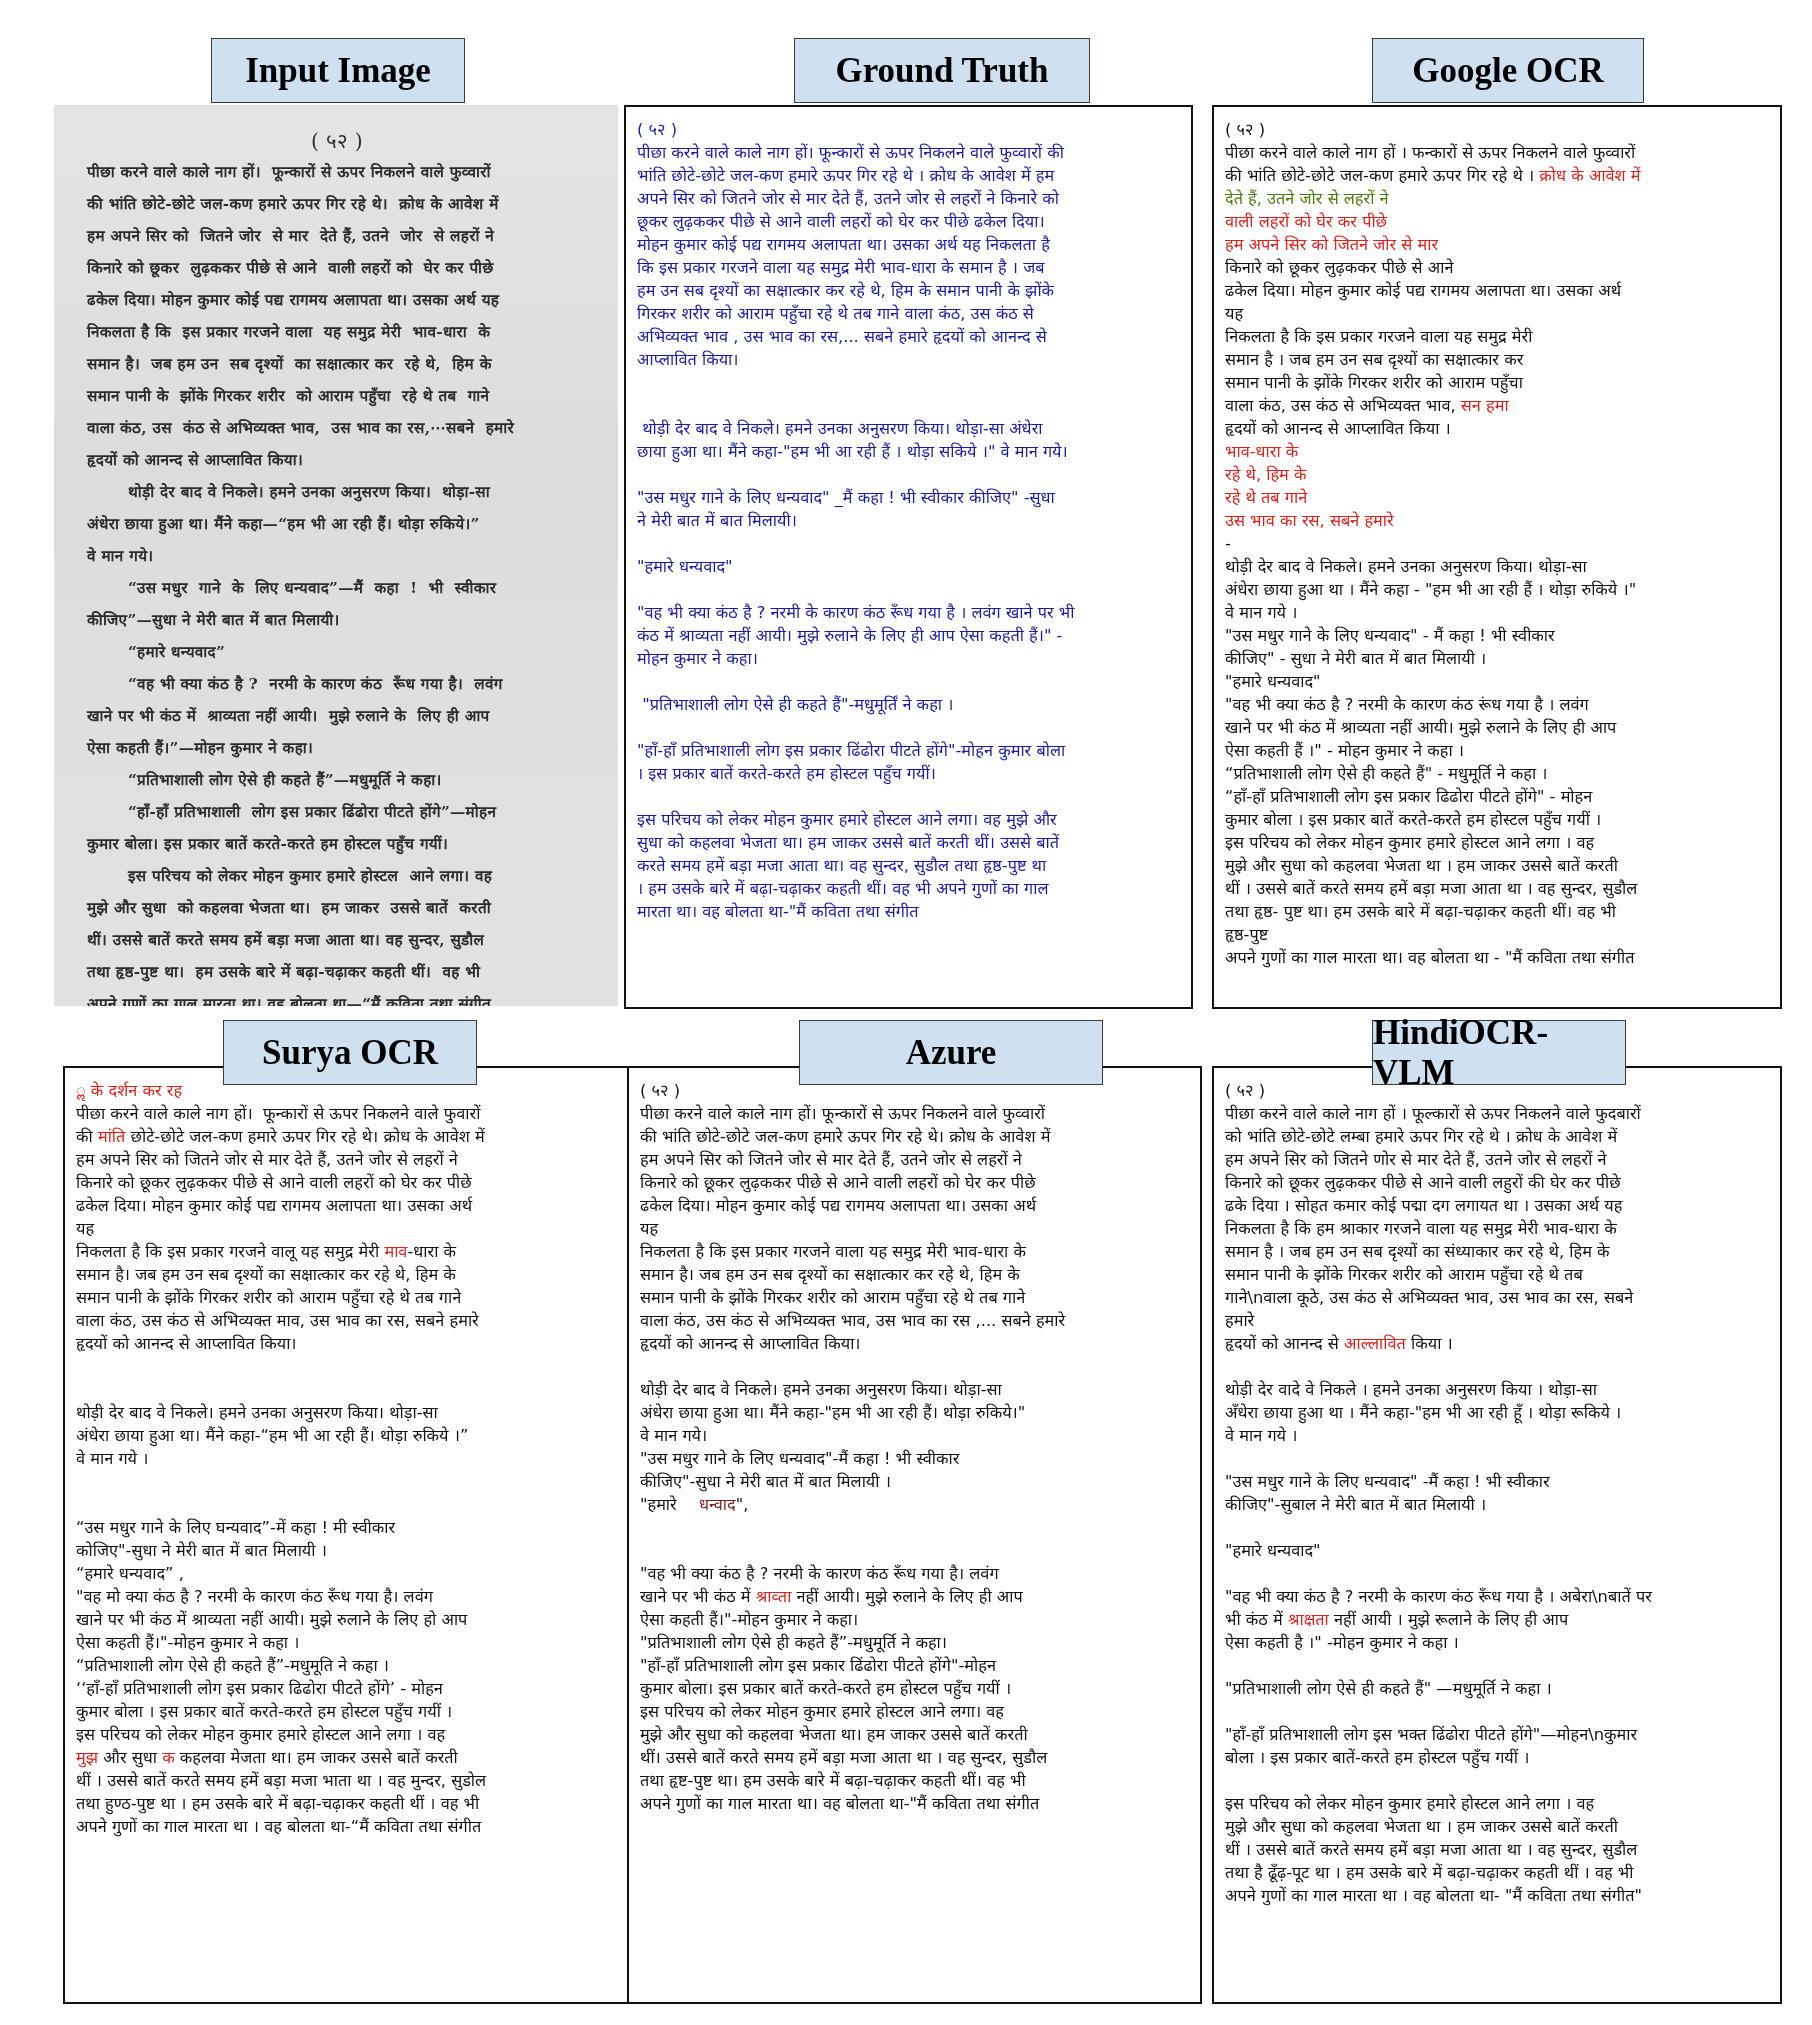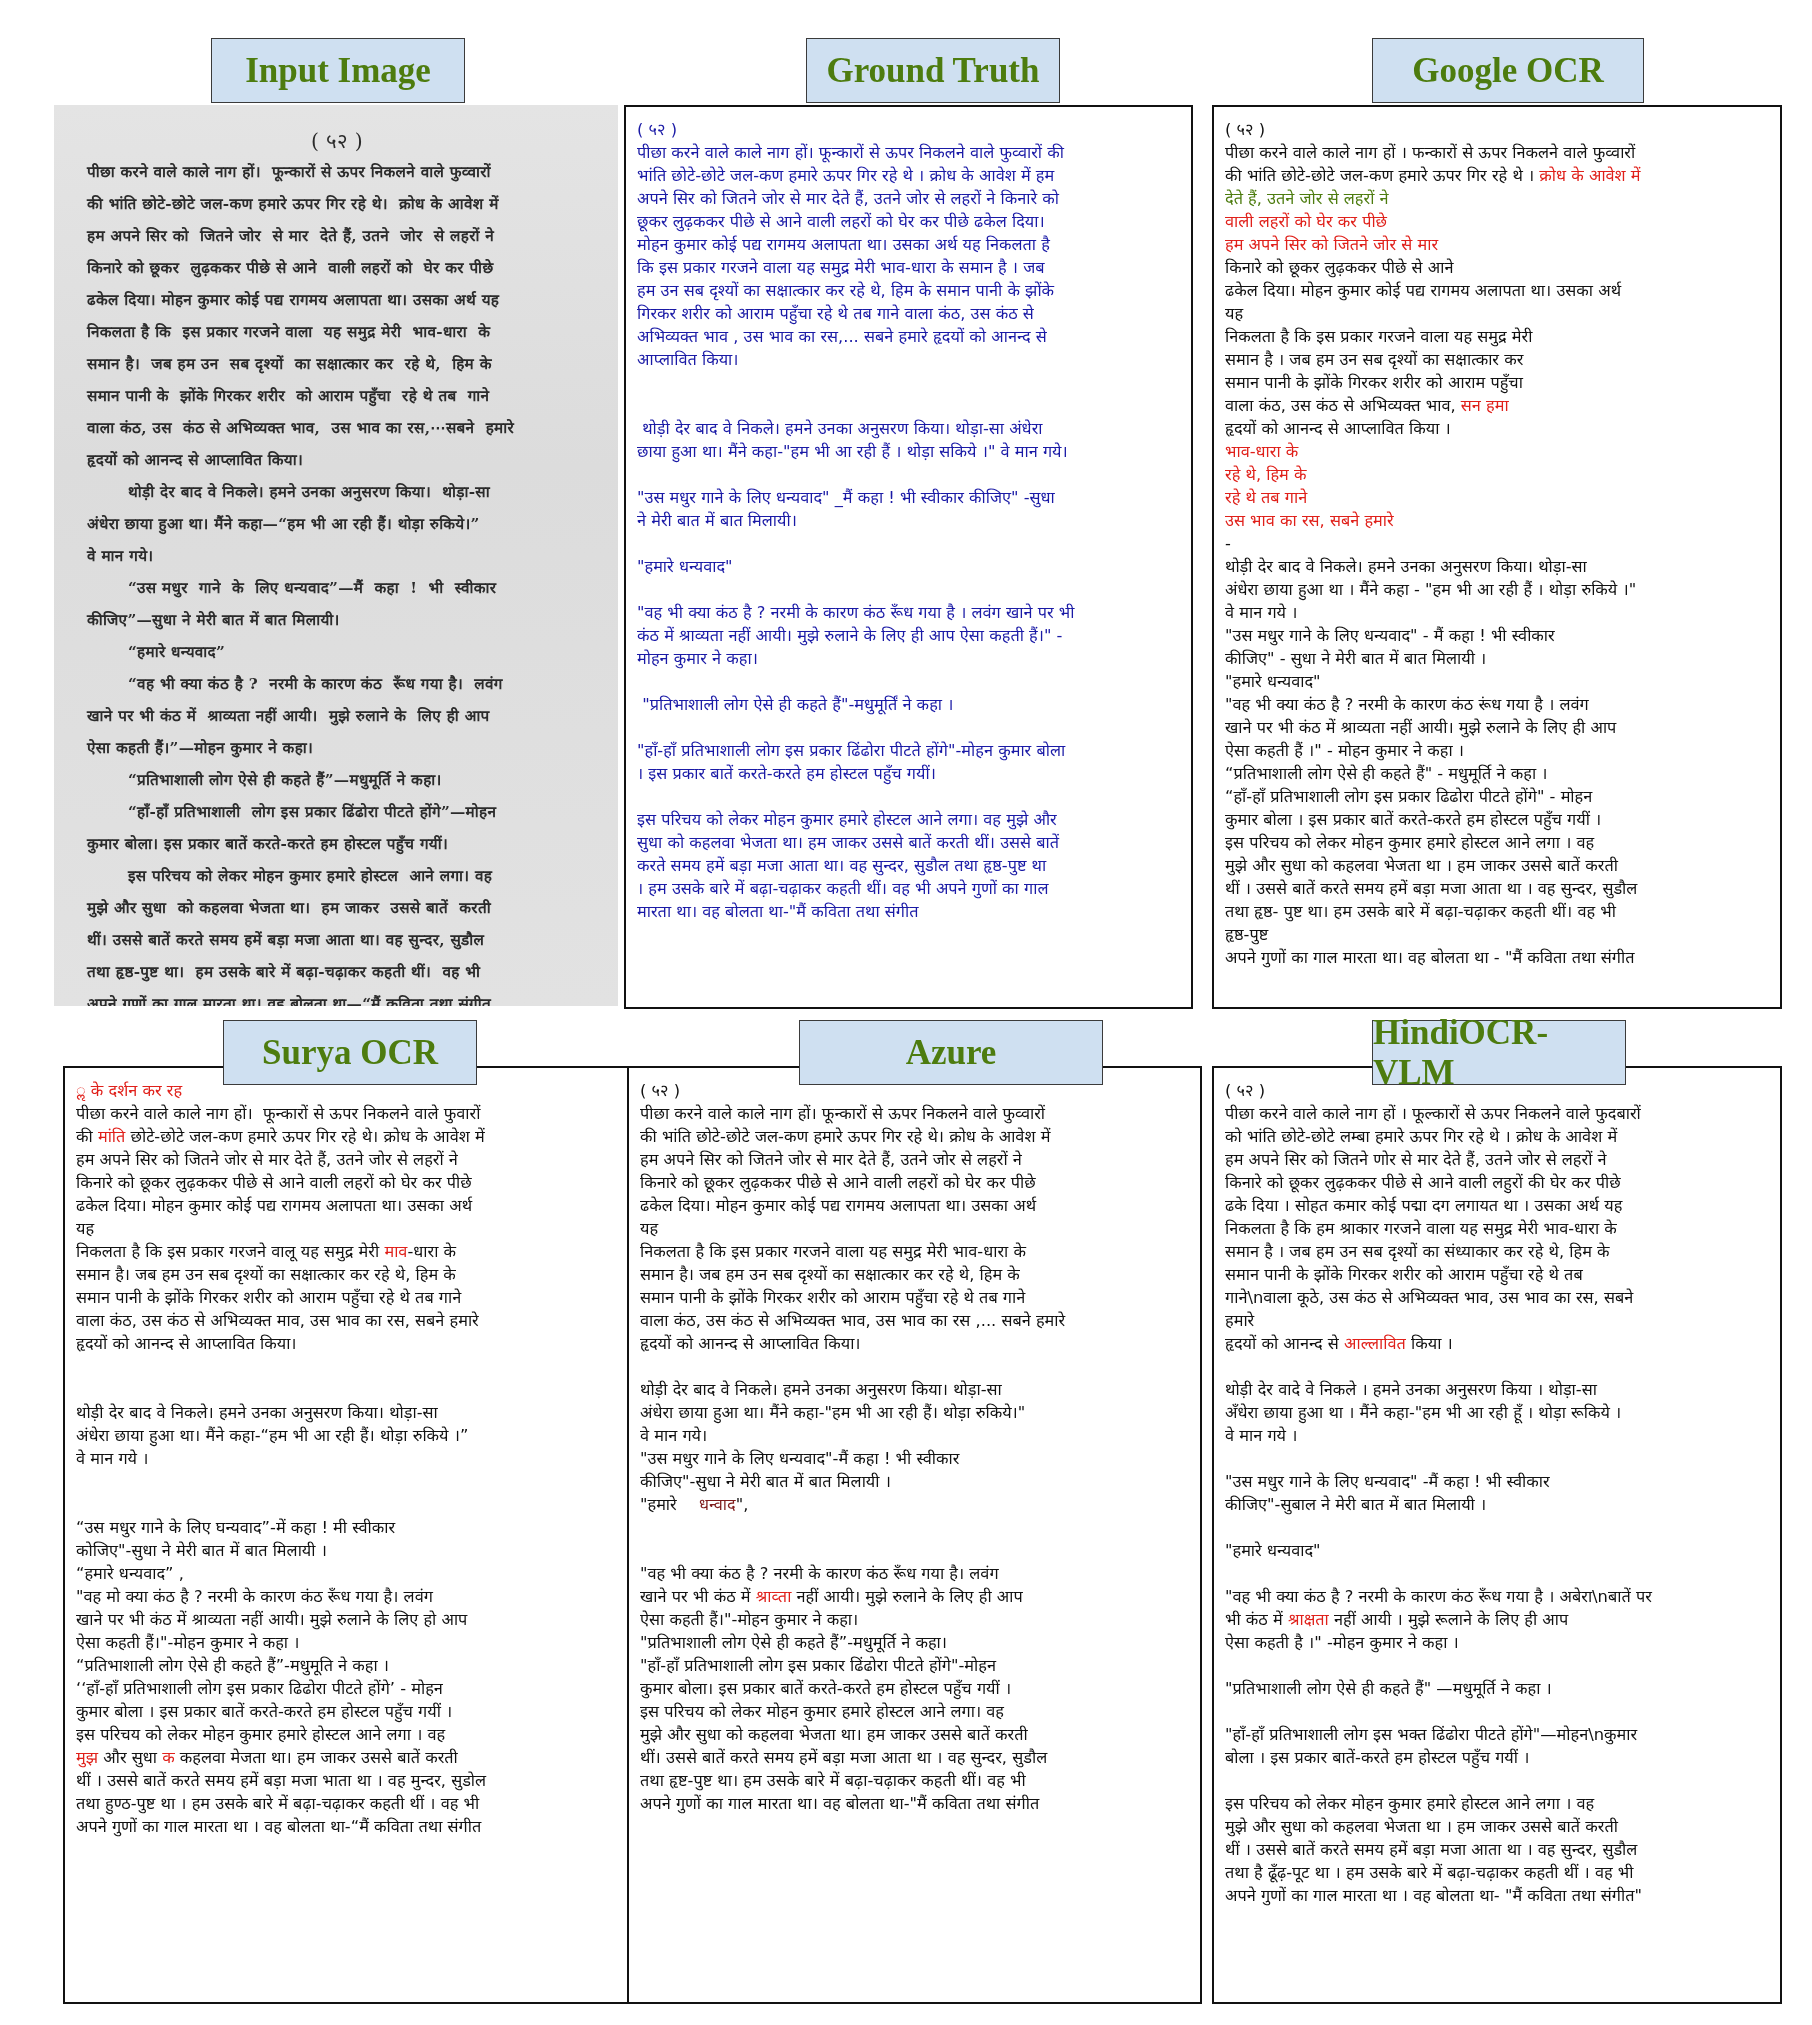--- a/index.html
+++ b/index.html
@@ -4,21 +4,21 @@
 <style>
   html, body { margin: 0; padding: 0; background: #ffffff; }
   body { width: 1812px; height: 2025px; position: relative; overflow: hidden;
          font-family: "Liberation Sans", "DejaVu Sans", sans-serif; }
 
   .title-box {
     position: absolute; height: 65px;
     background: #cfe0f1; border: 1.4px solid #3b3b3b;
     display: flex; align-items: center; justify-content: center;
     font-family: "Liberation Serif", "DejaVu Serif", serif;
-    font-weight: bold; font-size: 35px; color: #4d7c0f; z-index: 3;
+    font-weight: bold; font-size: 35px; color: #000000; z-index: 3;
     box-sizing: border-box;
   }
   .panel {
     position: absolute; background: #fff; border: 2.7px solid #111;
     box-sizing: border-box; padding: 11px 11px 6.8px 11px;
     font-family: "DejaVu Sans", "Liberation Sans", sans-serif;
     font-size: 16.3px; line-height: 23px; color: #111; overflow: hidden;
   }
   .panel .line { white-space: pre-wrap; min-height: 23px; }
   .panel.gt { color: #1a1aa6; }
@@ -66,21 +66,21 @@
       <div class="line indent">“हाँ-हाँ प्रतिभाशाली  लोग इस प्रकार ढिंढोरा पीटते होंगे”—मोहन</div>
       <div class="line">कुमार बोला। इस प्रकार बातें करते-करते हम होस्टल पहुँच गयीं।</div>
       <div class="line indent">इस परिचय को लेकर मोहन कुमार हमारे होस्टल  आने लगा। वह</div>
       <div class="line">मुझे और सुधा  को कहलवा भेजता था।  हम जाकर  उससे बातें  करती</div>
       <div class="line">थीं। उससे बातें करते समय हमें बड़ा मजा आता था। वह सुन्दर, सुडौल</div>
       <div class="line">तथा हृष्ठ-पुष्ट था।  हम उसके बारे में बढ़ा-चढ़ाकर कहती थीं।  वह भी</div>
       <div class="line">अपने गुणों का गाल मारता था। वह बोलता था—“मैं कविता तथा संगीत</div>
     </div>
 </div>
 
-<div class="title-box" style="left:794px; top:38px; width:254px;margin-left:12px;">Ground Truth</div>
+<div class="title-box" style="left:794px; top:38px; width:296px;">Ground Truth</div>
 <div class="panel gt" style="left:624px; top:105px; width:569px; height:904px;">
     <div class="line"><span>( ५२ )</span></div>
     <div class="line"><span>पीछा करने वाले काले नाग हों। फून्कारों से ऊपर निकलने वाले फुव्वारों की</span></div>
     <div class="line"><span>भांति छोटे-छोटे जल-कण हमारे ऊपर गिर रहे थे । क्रोध के आवेश में हम</span></div>
     <div class="line"><span>अपने सिर को जितने जोर से मार देते हैं, उतने जोर से लहरों ने किनारे को</span></div>
     <div class="line"><span>छूकर लुढ़ककर पीछे से आने वाली लहरों को घेर कर पीछे ढकेल दिया।</span></div>
     <div class="line"><span>मोहन कुमार कोई पद्य रागमय अलापता था। उसका अर्थ यह निकलता है</span></div>
     <div class="line"><span>कि इस प्रकार गरजने वाला यह समुद्र मेरी भाव-धारा के समान है । जब</span></div>
     <div class="line"><span>हम उन सब दृश्यों का सक्षात्कार कर रहे थे, हिम के समान पानी के झोंके</span></div>
     <div class="line"><span>गिरकर शरीर को आराम पहुँचा रहे थे तब गाने वाला कंठ, उस कंठ से</span></div>

